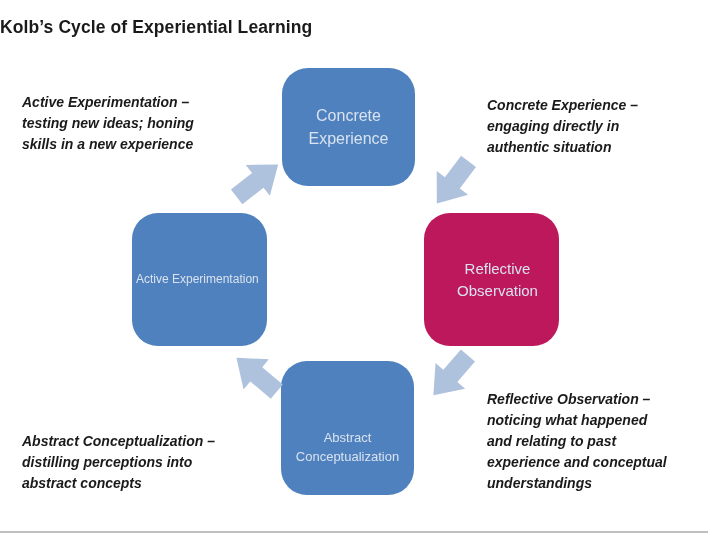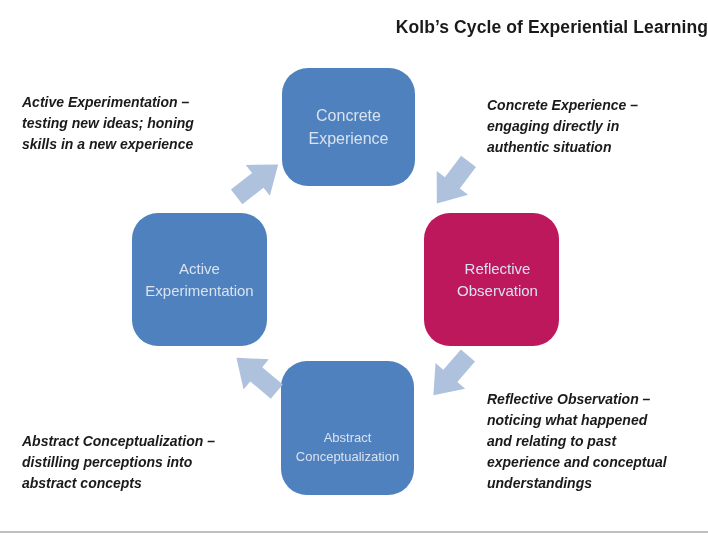--- a/index.html
+++ b/index.html
@@ -9,39 +9,39 @@
     height: 539px;
     background: #ffffff;
     font-family: "Liberation Sans", sans-serif;
     overflow: hidden;
   }
   .title {
     position: absolute;
     left: 0; top: 17px;
     width: 708px;
     margin: 0;
-    text-align: right;
+    text-align: left;
     font-size: 17.5px;
     font-weight: bold;
     letter-spacing: 0.1px;
   }
   .node {
     position: absolute;
     border-radius: 26px;
     display: flex;
     align-items: center;
     text-align: center;
     line-height: 1.45;
     padding: 4px;
     box-sizing: border-box;
   }
   .node-top    { left: 282px; top:  68px; width: 133px; height: 118px; font-size: 16px; }
   .node-right  { left: 424px; top: 213px; width: 135px; height: 133px; font-size: 15px; }
   .node-bottom { left: 281px; top: 361px; width: 133px; height: 134px; font-size: 13px; }
-  .node-left   { left: 132px; top: 213px; width: 135px; height: 133px; font-size: 15px; }
+  .node-left   { left: 132px; top: 213px; width: 135px; height: 133px; font-size: 12px; }
   .arrow {
     position: absolute;
     width: 62px;
     height: 62px;
   }
   .arrow-tl { left: 226px; top: 150px; transform: rotate(-38deg); }
   .arrow-tr { left: 422px; top: 151px; transform: rotate(127deg); }
   .arrow-br { left: 420px; top: 344px; transform: rotate(131deg); }
   .arrow-bl { left: 226px; top: 344px; transform: rotate(-140deg); }
   .ann {

